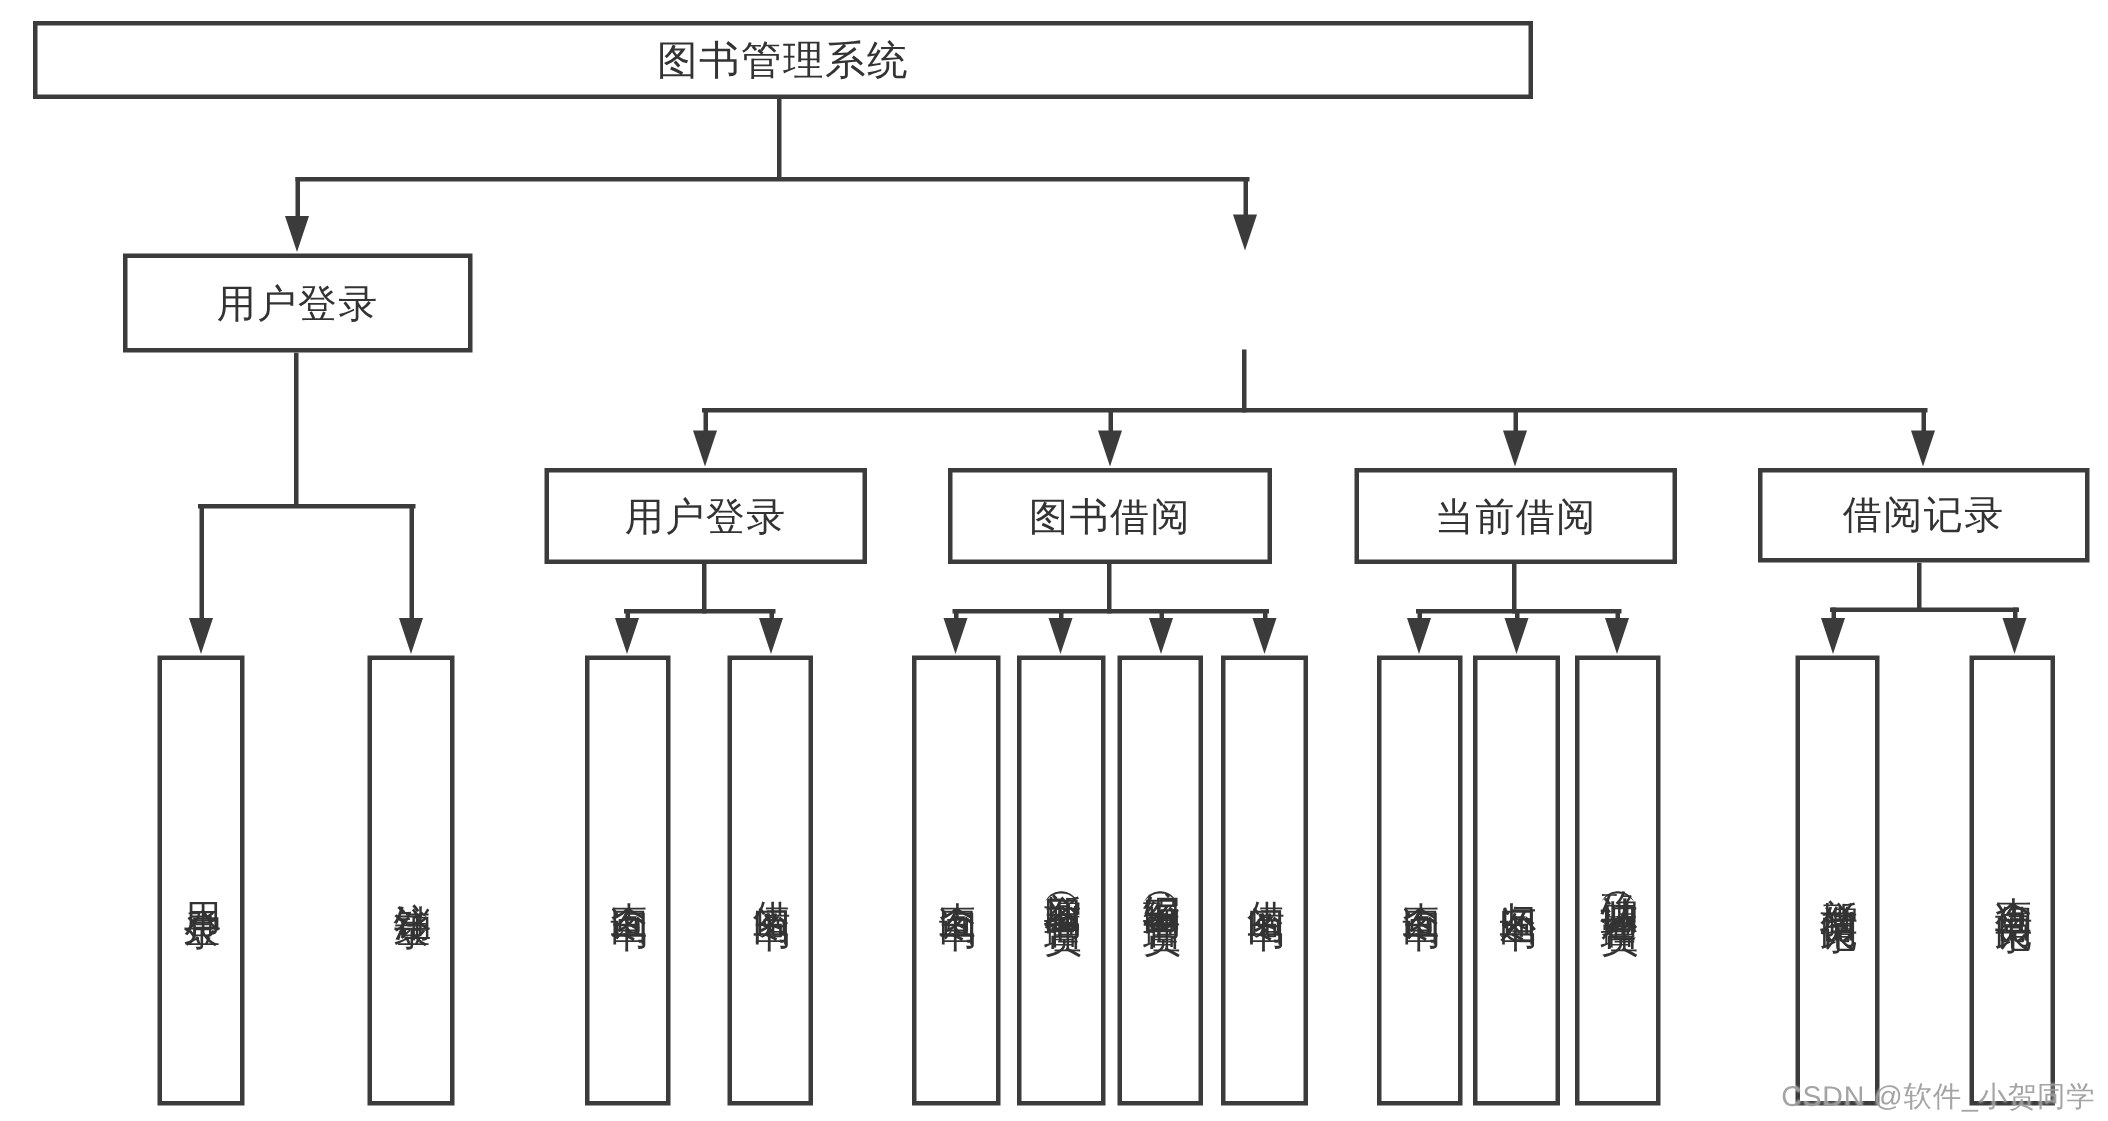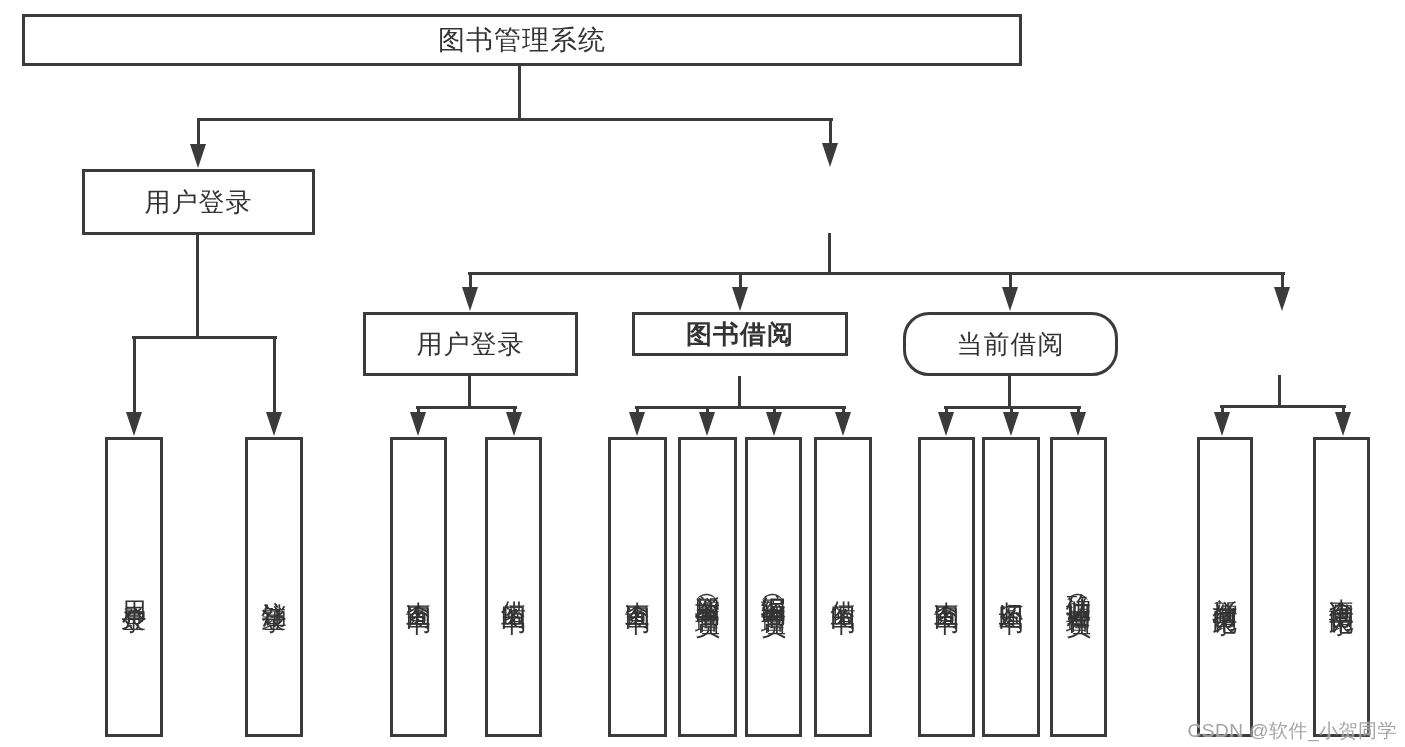--- a/index.html
+++ b/index.html
@@ -124,25 +124,28 @@
     <div class="arrowhead" style="left: 1335px; top: 412px;"></div>
     <div class="node root" style="left: 22px; top: 14px; width: 1000px; height: 52px;">
       <span class="lbl">图书管理系统</span>
     </div>
     <div class="node" style="left: 82px; top: 169px; width: 233px; height: 66px;">
       <span class="lbl">用户登录</span>
     </div>
     <div class="node" style="left: 363px; top: 312px; width: 215px; height: 64px;">
       <span class="lbl">用户登录</span>
     </div>
-    <div class="node" style="left: 632px; top: 312px; width: 216px; height: 44px; font-weight: bold;">
+    <div class="node" style="left: 632px; top: 312px; width: 216px; height: 64px;">
       <span class="lbl">图书借阅</span>
     </div>
-    <div class="node" style="left: 903px; top: 312px; width: 215px; height: 64px; border-radius: 26px;">
+    <div class="node" style="left: 903px; top: 312px; width: 215px; height: 64px;">
       <span class="lbl">当前借阅</span>
+    </div>
+    <div class="node" style="left: 1172px; top: 312px; width: 221px; height: 63px;">
+      <span class="lbl">借阅记录</span>
     </div>
     <div class="node vertical" style="left: 105px; top: 437px; width: 58px; height: 300px;">
       <span class="lbl">用户登录</span>
     </div>
     <div class="node vertical" style="left: 245px; top: 437px; width: 58px; height: 300px;">
       <span class="lbl">注销登录</span>
     </div>
     <div class="node vertical" style="left: 390px; top: 437px; width: 57px; height: 300px;">
       <span class="lbl">查询图书</span>
     </div>

